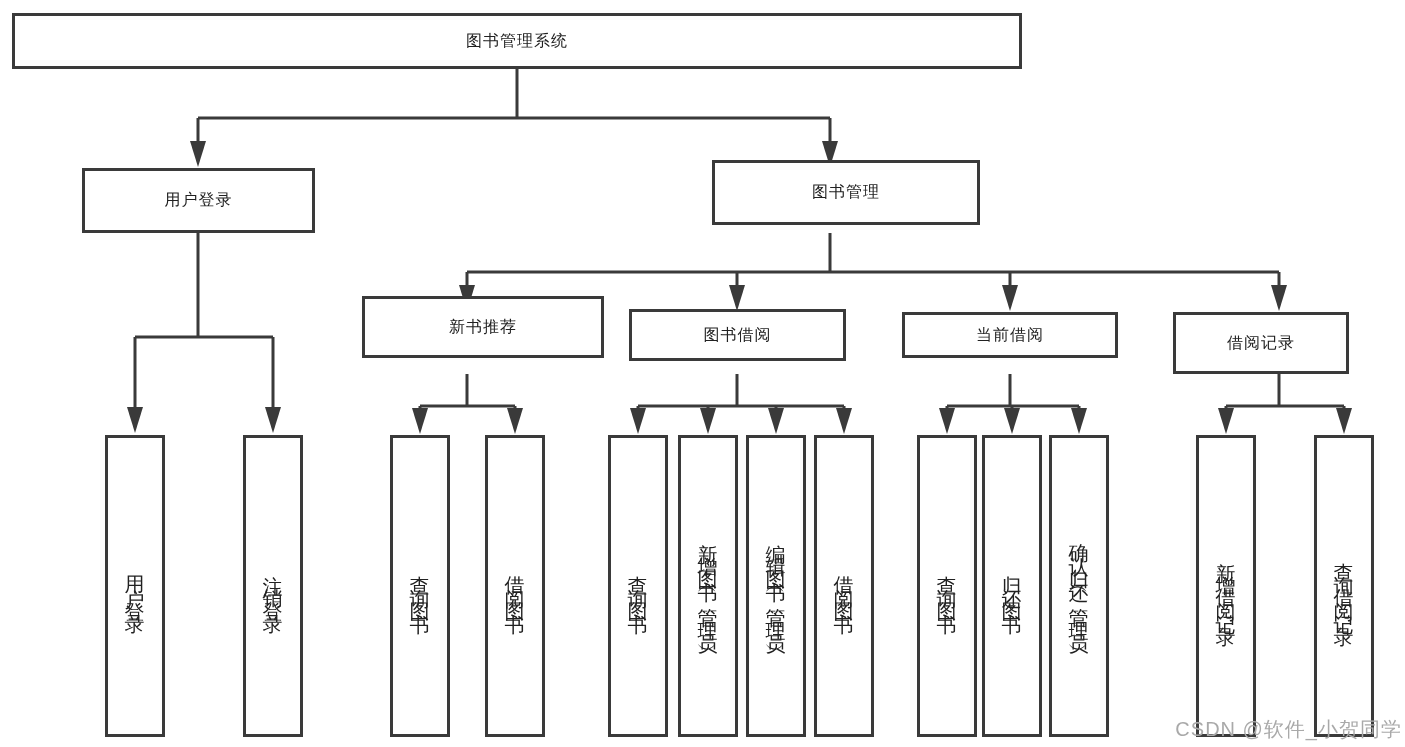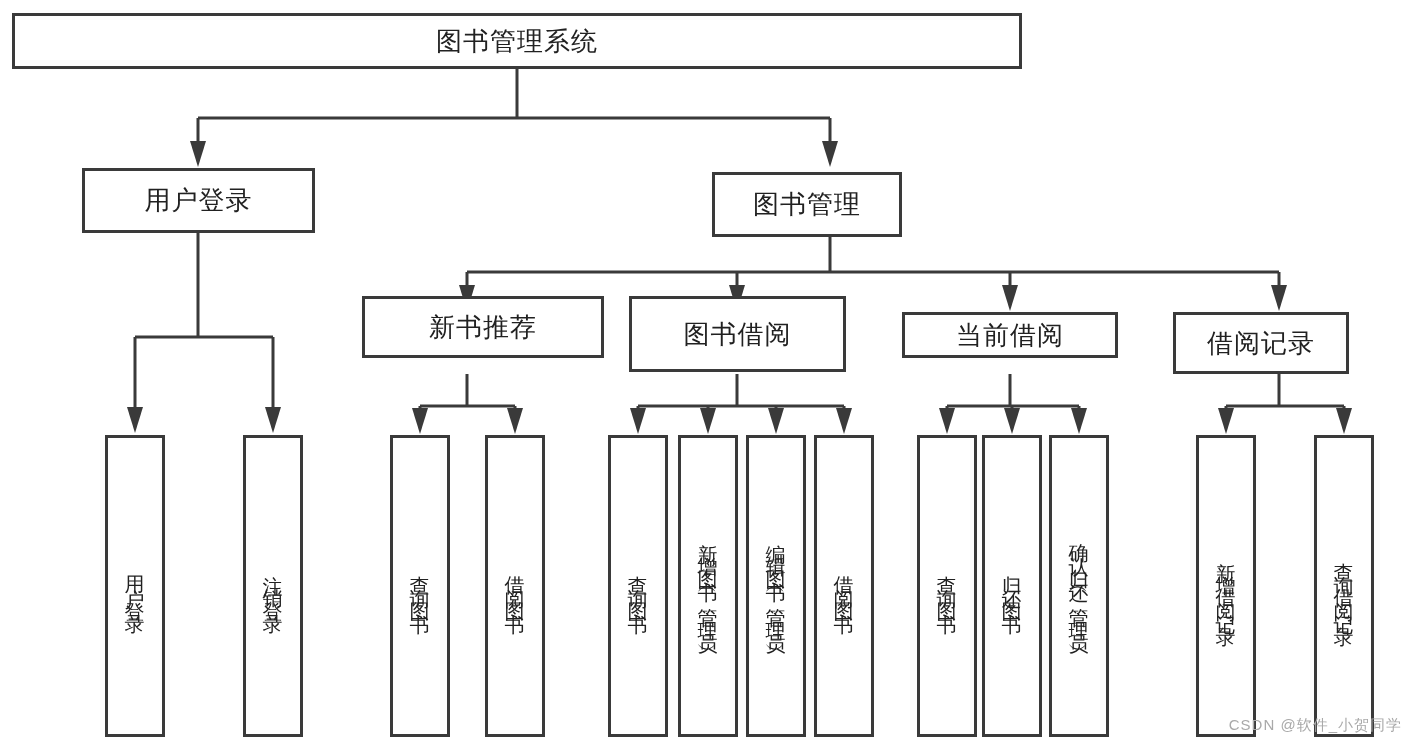--- a/index.html
+++ b/index.html
@@ -6,41 +6,41 @@
   html,body { background:#ffffff; }
   .canvas {
     position:relative; width:1405px; height:747px; background:#ffffff;
     font-family:"Liberation Sans", sans-serif; color:#212121; overflow:hidden;
   }
   .connectors { position:absolute; left:0; top:0; width:1405px; height:747px; }
   .node {
     position:absolute; background:#ffffff; border:3px solid #3a3a3a;
     display:flex; align-items:center; justify-content:center; text-align:center;
   }
-  .h-node { font-size:26px; letter-spacing:1px; }
+  .h-node { font-size:16px; letter-spacing:1px; }
   .p-root { left:12px;  top:13px;  width:1010px; height:56px; }
   .p-login{ left:82px;  top:168px; width:233px;  height:65px; }
-  .p-mgmt { left:712px; top:172px; width:190px;  height:65px; }
+  .p-mgmt { left:712px; top:160px; width:268px;  height:65px; }
   .p-rec  { left:362px; top:296px; width:242px;  height:62px; }
-  .p-bor  { left:629px; top:296px; width:217px;  height:76px; }
+  .p-bor  { left:629px; top:309px; width:217px;  height:52px; }
   .p-cur  { left:902px; top:312px; width:216px;  height:46px; }
   .p-recd { left:1173px;top:312px; width:176px;  height:62px; }
   .leaf   { top:435px; width:60px; height:302px; }
   .leaf span {
     writing-mode:vertical-rl; text-orientation:mixed;
     font-size:20px; letter-spacing:13px; line-height:1;
   }
   .p-a1{left:105px} .p-a2{left:243px}
   .p-b1{left:390px} .p-b2{left:485px}
   .p-c1{left:608px} .p-c2{left:678px} .p-c3{left:746px} .p-c4{left:814px}
   .p-d1{left:917px} .p-d2{left:982px} .p-d3{left:1049px}
   .p-e1{left:1196px}.p-e2{left:1314px}
   .watermark {
     position:absolute; right:3px; top:716px; z-index:10;
-    font-size:15px; color:#a9a9a9; letter-spacing:1px;
+    font-size:20px; color:#a9a9a9; letter-spacing:1px;
   }
 </style>
 </head>
 <body>
 
 <div class="canvas">
 
   <svg class="connectors" viewBox="0 0 1405 747" xmlns="http://www.w3.org/2000/svg">
 
     <g stroke="#3a3a3a" stroke-width="3" fill="none">

